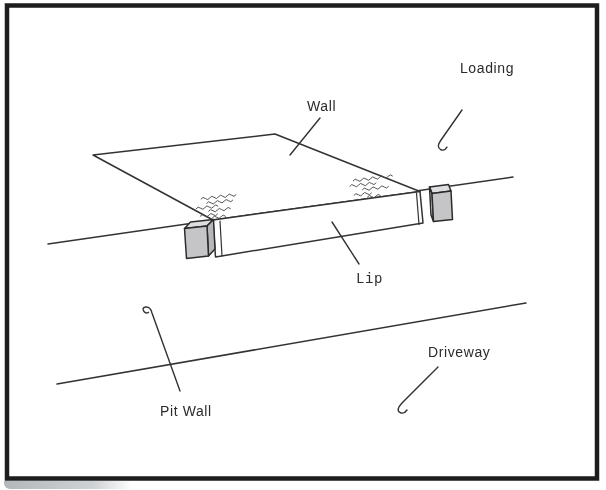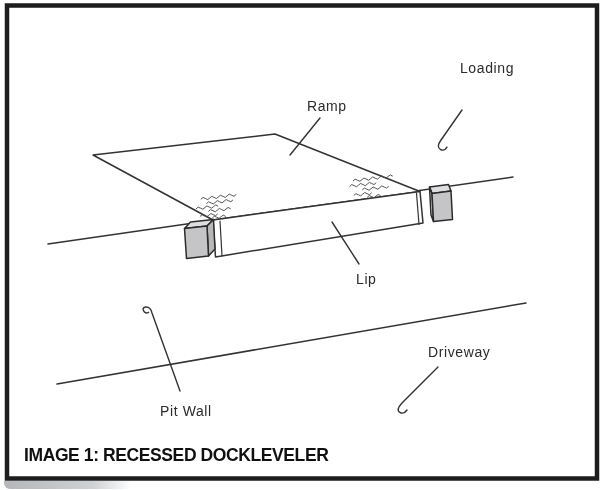--- a/index.html
+++ b/index.html
@@ -16,21 +16,21 @@
   .ln{stroke:var(--color-line);stroke-width:1.5;fill:none;stroke-linecap:round;}
   .thin{stroke-width:1.2;}
   .face{fill:#ffffff;stroke:var(--color-line);stroke-width:1.5;stroke-linejoin:round;}
   .leader{stroke:var(--color-line);stroke-width:1.4;fill:none;stroke-linecap:round;}
   .bump{stroke:#2b2b2b;stroke-width:1.5;stroke-linejoin:round;}
   .squig{stroke:#4a4a4a;stroke-width:0.9;fill:none;stroke-linecap:round;}
   .lbl{position:absolute;color:var(--color-text);font-size:14px;letter-spacing:0.6px;
        line-height:25px;white-space:nowrap;}
   .lbl-ramp{left:307px;top:94px;}
   .lbl-ldf{left:420px;top:56px;width:134px;text-align:center;white-space:normal;}
-  .lbl-lip{left:356px;top:267px;}
+  .lbl-lip{left:356px;top:267px;font-family:Liberation Mono, monospace;}
   .lbl-pitwall{left:160px;top:399px;}
   .lbl-driveway{left:428px;top:340px;}
   .caption{position:absolute;left:24px;top:445px;color:#101010;font-size:17.5px;
            font-weight:bold;letter-spacing:-0.4px;white-space:nowrap;}
   .page-shadow{position:absolute;left:4px;top:481px;width:128px;height:8px;
            border-radius:0 0 6px 6px;
            background:linear-gradient(to right,var(--color-shadow),#cfd2d4 70%,rgba(255,255,255,0));}
 </style>
 </head>
 <body>
@@ -81,26 +81,25 @@
       <path class="squig" d="M366,196 q2.2,-2.8 4.4,0 t4.4,0 t4.4,0"></path>
     </g>
 
     <path class="leader" d="M320,118 L290,155"></path>
     <path class="leader" d="M462,110 L441,140 q-5,7 -0.5,9.5 q4,2 6.5,-2.5"></path>
     <path class="leader" d="M332,222 L359,264"></path>
     <path class="leader" d="M180,391 L152,313 q-1.5,-6.5 -6.5,-6 q-4,0.8 -1.5,4.5 q1.8,2.5 4.5,0.8"></path>
     <path class="leader" d="M438,367 L402,403 q-6.5,7 -2,9.5 q4,2 7,-2.5"></path>
   </svg>
 
-  <div class="lbl lbl-ramp">Ramp</div>
+  <div class="lbl lbl-ramp">Wall</div>
 
   <div class="lbl lbl-ldf">
     <div>Loading</div>
   </div>
 
   <div class="lbl lbl-lip">Lip</div>
   <div class="lbl lbl-driveway">Driveway</div>
   <div class="lbl lbl-pitwall">Pit Wall</div>
 
-  <div class="caption">IMAGE 1: RECESSED DOCKLEVELER</div>
 
   <div class="page-shadow"></div>
 </div>
 
 </body></html>

